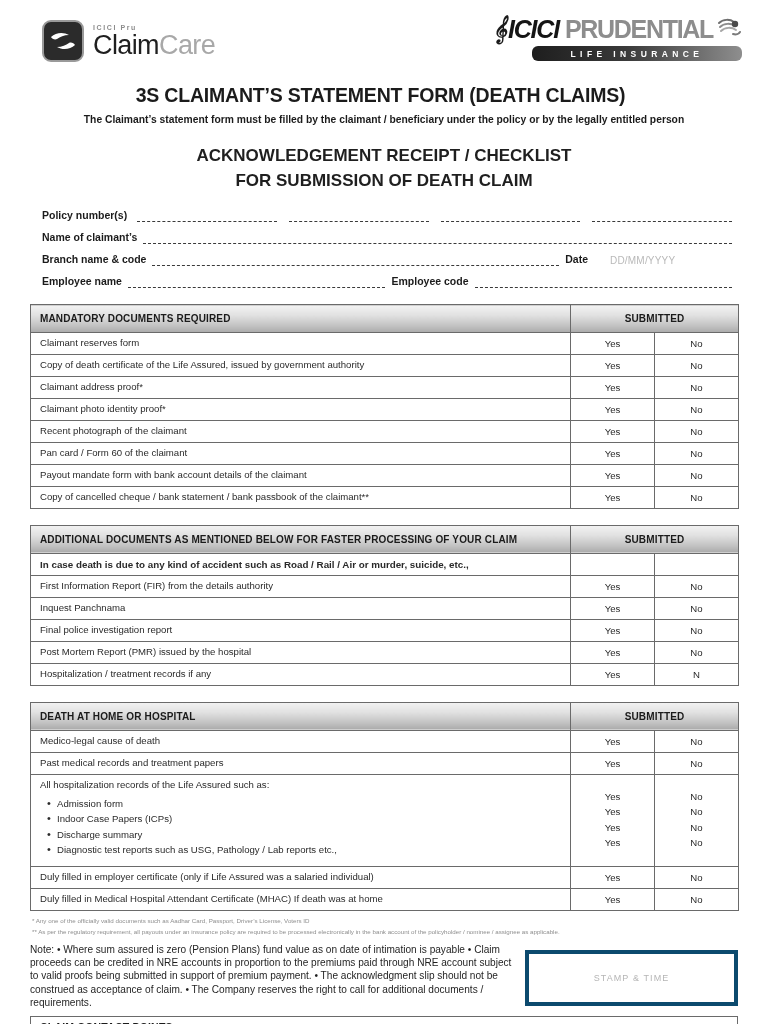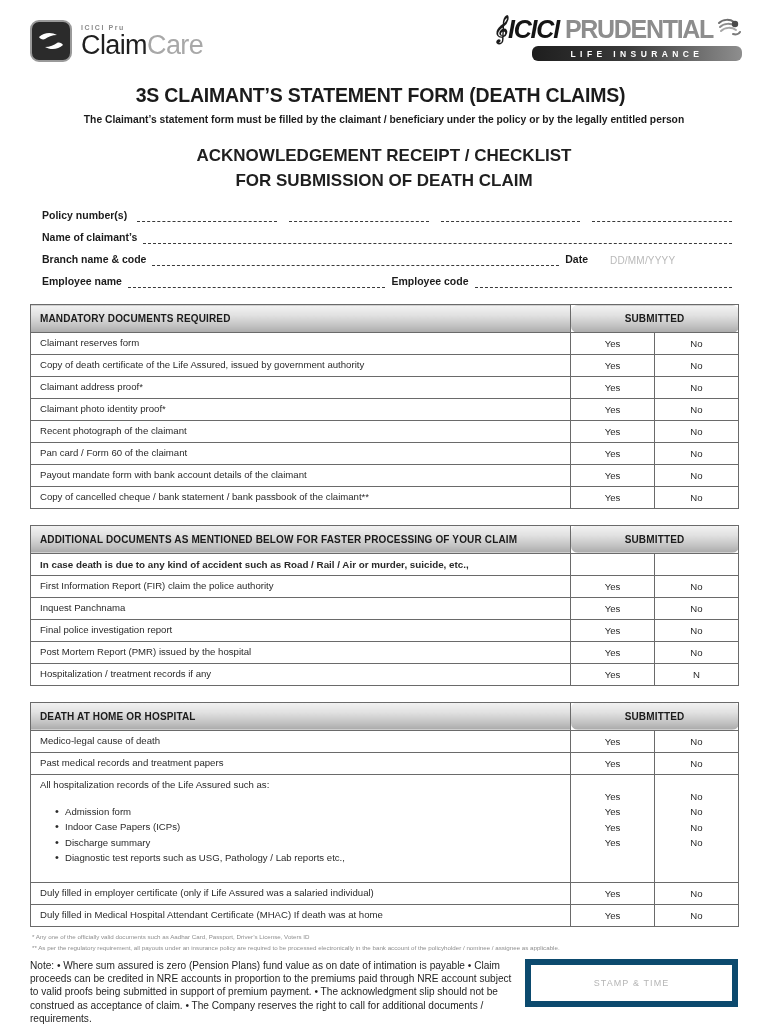--- a/index.html
+++ b/index.html
@@ -15,21 +15,21 @@
     overflow: hidden;
   }
   .page { width: 768px; height: 1024px; padding: 0; position: relative; }
 
   
   .logo-row {
     position: relative;
     height: 62px;
     margin: 14px 26px 0 30px;
   }
-  .cc-logo { position: absolute; left: 0; top: 6px; display: flex; align-items: center; }
+  .cc-logo { position: absolute; left: 12px; top: 6px; display: flex; align-items: center; }
   .cc-mark {
     width: 42px; height: 42px; border-radius: 9px;
     background: #2b2b2b;
     border: 2px solid #9a9a9a;
     display: flex; align-items: center; justify-content: center;
     flex: 0 0 auto;
   }
   .cc-mark svg { display: block; }
   .cc-text { margin-left: 9px; line-height: 1; }
   .cc-pru {
@@ -103,51 +103,52 @@
     border: 1px solid #6a6a6a;
     padding: 0;
   }
   .hdr-row th {
     background: linear-gradient(to bottom,#f2f2f2 0%,#e2e2e2 35%,#c2c2c2 75%,#ababab 100%);
     font-size: 10px; font-weight: bold; letter-spacing: 0.15px;
     height: 28px; color: #1b1b1b;
     border: 1px solid #6a6a6a;
   }
   .hdr-left { text-align: left; padding-left: 9px !important; }
-  .hdr-right { text-align: center; border-radius: 7px; }
+  .hdr-right { text-align: center; }
   .tbl td.doc {
     text-align: left; padding: 4px 7px 4px 9px; color: #2a2a2a;
     line-height: 1.35;
   }
   .tbl td.doc.bold { font-weight: bold; font-size: 9.8px; }
   .tbl td.yn { text-align: center; color: #2a2a2a; vertical-align: middle; }
   .tbl td.yn.multi { line-height: 1.63; padding-top: 14px; vertical-align: top; font-size: 9.6px; }
   .col-doc { width: 540px; }
   .col-yes { width: 84px; }
   .col-no  { width: 84px; }
-  .bullets { margin: 12px; padding: 0; list-style: none; }
+  .bullets { margin: 4px; padding: 0; list-style: none; }
   .bullets li { padding-left: 13px; position: relative; line-height: 1.63; }
   .bullets li:before {
     content: "\2022"; position: absolute; left: 3px; top: -1px; font-size: 11px;
   }
   .blist-head { margin-bottom: 0px; }
 
   
   .footnotes { margin: 5px 30px 0 32px; font-size: 6.2px; color: #8e8e8e; line-height: 1.75; }
 
   
   .note-wrap { display: flex; margin: 5px 30px 0 30px; align-items: flex-start; }
   .note {
     flex: 0 0 495px; font-size: 10.1px; line-height: 1.32; color: #1f1f1f;
     padding-right: 8px;
   }
   .stamp {
-    flex: 1 1 auto; height: 48px; border: 6px solid #0c4a6e;
+    flex: 1 1 auto; height: 56px; border: 4px solid #0c4a6e;
     display: flex; align-items: center; justify-content: center;
     color: #b5b5b5; font-size: 9px; letter-spacing: 1.1px;
+    margin-top: 7px;
   }
 
   
   .ccp { margin: 7px 30px 0 30px; border: 1px solid #6a6a6a; }
   .ccp-hdr {
     font-size: 10.5px; font-weight: bold; padding: 4px 9px 5px 9px;
     border-bottom: 1px solid #6a6a6a; letter-spacing: 0.2px;
   }
 </style>
 </head>
@@ -295,21 +296,21 @@
         <tr class="hdr-row">
       <th class="hdr-left">ADDITIONAL DOCUMENTS AS MENTIONED BELOW FOR FASTER PROCESSING OF YOUR CLAIM</th>
       <th class="hdr-right" colspan="2">SUBMITTED</th>
     </tr>
     <tr>
       <td class="doc bold">In case death is due to any kind of accident such as Road / Rail / Air or murder, suicide, etc.,</td>
       <td class="yn"></td>
       <td class="yn"></td>
     </tr>
     <tr>
-      <td class="doc">First Information Report (FIR) claim the police authority</td>
+      <td class="doc">First Information Report (FIR) from the details authority</td>
       <td class="yn">Yes</td>
       <td class="yn">No</td>
     </tr>
     <tr>
       <td class="doc">Inquest Panchnama</td>
       <td class="yn">Yes</td>
       <td class="yn">No</td>
     </tr>
     <tr>
       <td class="doc">Final police investigation report</td>

